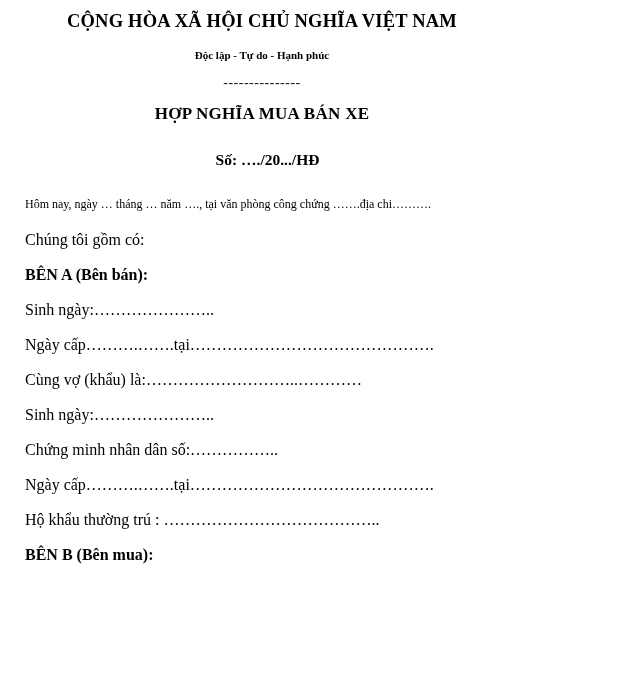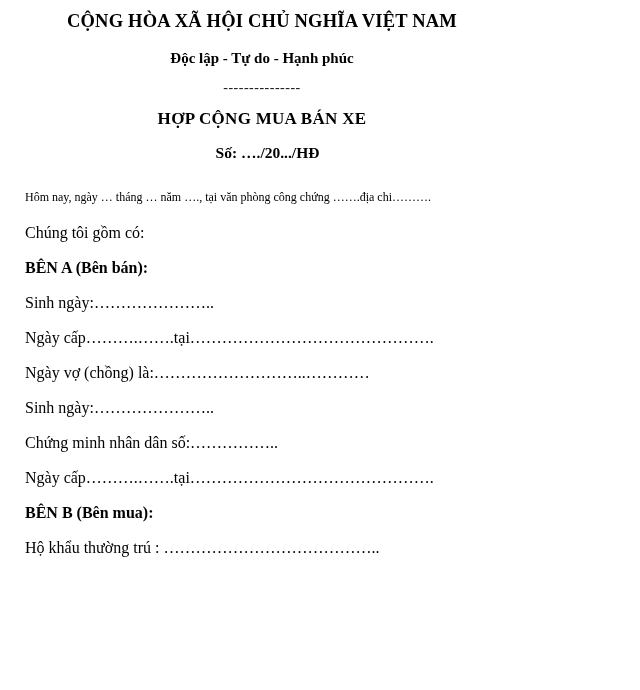--- a/index.html
+++ b/index.html
@@ -31,21 +31,21 @@
   }
   .national-title {
     font-size: 18.5px;
     font-weight: bold;
     letter-spacing: 0.2px;
     padding-top: 10px;
     line-height: 1.25;
     white-space: nowrap;
   }
   .motto {
-    font-size: 15px;
+    font-size: 11px;
     font-weight: bold;
     margin-top: 16px;
     line-height: 1.25;
     white-space: nowrap;
   }
   .divider {
     font-size: 14px;
     font-weight: normal;
     margin-top: 12px;
     line-height: 1.1;
@@ -56,21 +56,21 @@
     font-size: 17px;
     font-weight: bold;
     margin-top: 13px;
     line-height: 1.25;
     letter-spacing: 0.3px;
     white-space: nowrap;
   }
   .doc-number {
     font-size: 15.5px;
     font-weight: bold;
-    margin-top: 13px;
+    margin-top: 25px;
     line-height: 1.25;
     white-space: nowrap;
     padding-left: 11px;
   }
 
   
   .body-block {
     margin-top: 18px;
     padding-left: 25px;
     padding-right: 25px;
@@ -99,46 +99,46 @@
 <div class="page">
 
   <div class="header">
 
     <div class="national-title">CỘNG HÒA XÃ HỘI CHỦ NGHĨA VIỆT NAM</div>
 
     <div class="motto">Độc lập - Tự do - Hạnh phúc</div>
 
     <div class="divider">---------------</div>
 
-    <div class="doc-title">HỢP CỘNG MUA BÁN XE</div>
+    <div class="doc-title">HỢP NGHĨA MUA BÁN XE</div>
 
     <div class="doc-number">Số: …./20.../HĐ</div>
   </div>
 
   <div class="body-block">
 
     <p class="para">Hôm nay, ngày … tháng … năm …., tại văn phòng công chứng …….địa chi……….</p>
 
     <p class="line">Chúng tôi gồm có:</p>
 
     <p class="line bold">BÊN A (Bên bán):</p>
 
 
     <p class="line">Sinh ngày:…………………..</p>
 
 
     <p class="line">Ngày cấp……….…….tại……………………………………….</p>
 
 
-    <p class="line">Ngày vợ (chồng) là:………………………..…………</p>
+    <p class="line">Cùng vợ (khẩu) là:………………………..…………</p>
 
     <p class="line">Sinh ngày:…………………..</p>
 
     <p class="line">Chứng minh nhân dân số:……………..</p>
 
     <p class="line">Ngày cấp……….…….tại……………………………………….</p>
 
+    <p class="line">Hộ khẩu thường trú : …………………………………..</p>
+
     <p class="line bold">BÊN B (Bên mua):</p>
-
-    <p class="line">Hộ khẩu thường trú : …………………………………..</p>
 
   </div>
 </div>
 
 </body></html>

